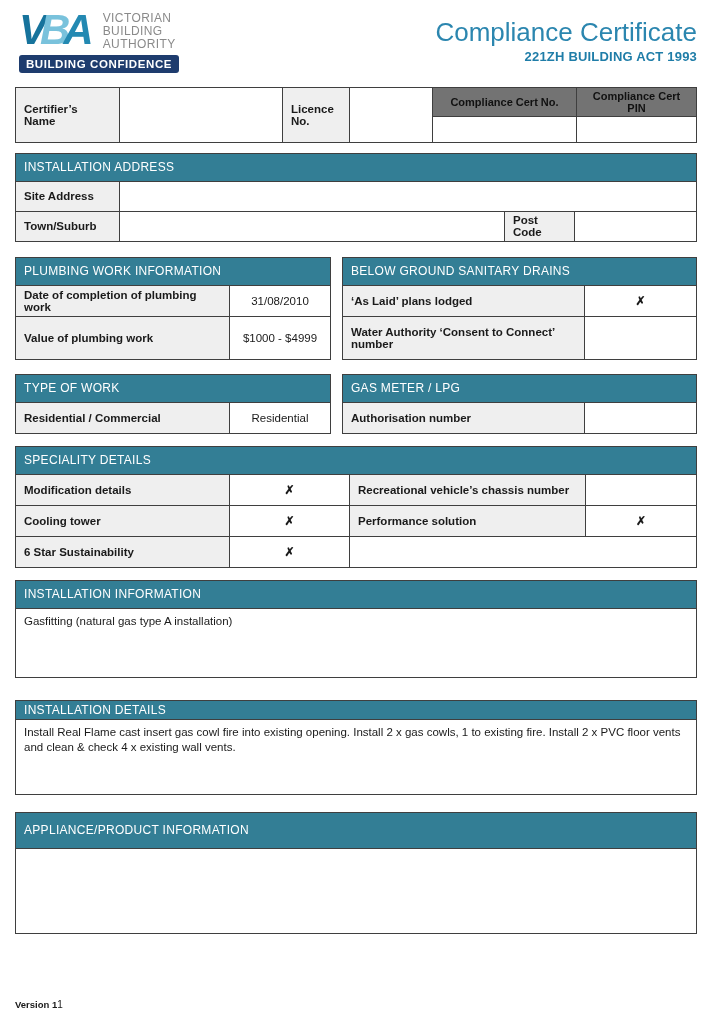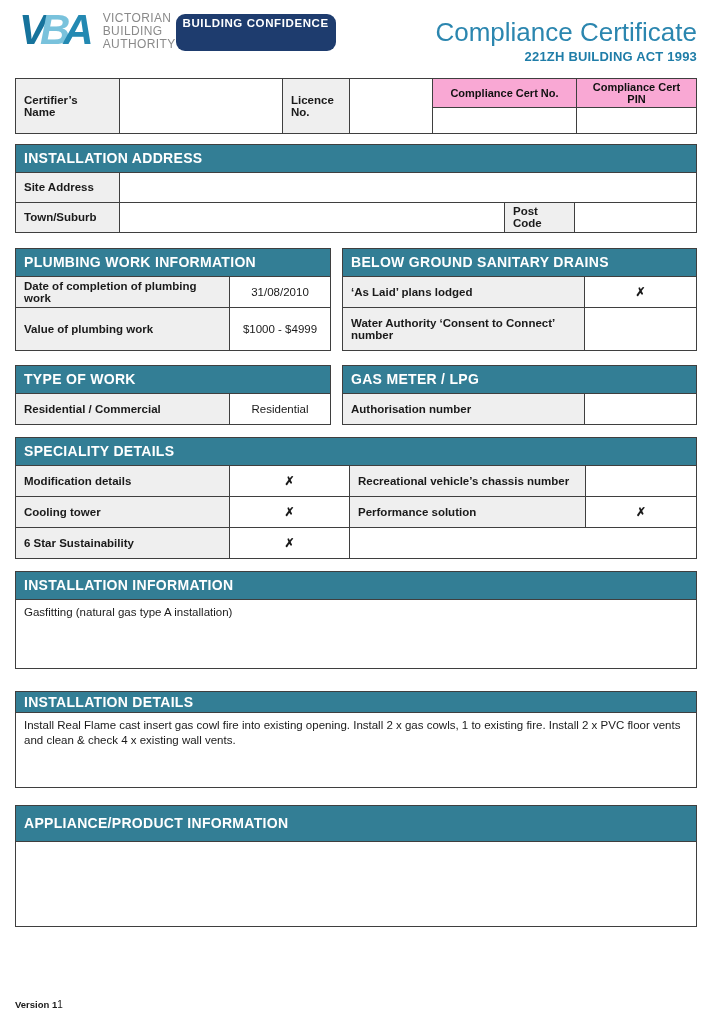--- a/index.html
+++ b/index.html
@@ -6,52 +6,52 @@
   html,body { background:#ffffff; }
   body {
     width:712px; height:1024px; overflow:hidden;
     font-family:"Liberation Sans", sans-serif;
     color:#1a1a1a; position:relative;
   }
   .page { width:712px; padding:0 15px; }
 
   
   .header { display:flex; justify-content:space-between; align-items:flex-start; padding:10px 0 14px 4px; }
-  .logo-block { display:flex; flex-direction:row; }
+  .logo-block { display:flex; flex-direction:column; }
   .logo-top { display:flex; align-items:center; gap:8px; }
   .vba-letters { font-size:42px; font-weight:bold; font-style:italic; letter-spacing:-7px; line-height:0.95; padding-right:8px; }
   .vba-v { color:#16739C; }
   .vba-b { color:#79C2DC; }
   .vba-a { color:#2389B2; }
   .org-lines { font-size:12px; color:#8A8A8A; line-height:1.08; letter-spacing:0.4px; padding-top:2px; }
   .tagline-pill {
     margin-top:4px; background:#1E3C6E; color:#fff; font-weight:bold;
-    font-size:11.5px; letter-spacing:0.6px; border-radius:9px;
+    font-size:11.5px; letter-spacing:0.6px; border-radius:3px;
     padding:3px 0; width:160px; text-align:center;
   }
   .title-block { text-align:right; padding-top:8px; }
   .doc-title { font-size:26px; color:#2B86AF; line-height:1.1; }
   .doc-subtitle { font-size:13px; font-weight:bold; color:#1F7DA8; margin-top:2px; letter-spacing:0.2px; }
 
   
   table { border-collapse:collapse; table-layout:fixed; }
   td {
     border:1px solid #3F3F3F; font-size:11.5px;
     vertical-align:middle; padding:2px 8px; overflow:hidden;
   }
   .teal-bar {
-    background:#337E95; color:#ffffff; font-weight:bold;
-    font-size:14px; letter-spacing:0.3px;
+    background:#337E95; color:#ffffff; font-weight:normal;
+    font-size:12px; letter-spacing:0.3px;
   }
   .lbl { background:#EFEFEF; font-weight:bold; }
   .inp { background:#ffffff; }
   .val { text-align:center; font-weight:normal; }
   .xmark { text-align:center; font-weight:bold; font-size:12px; }
   .bluehdr {
-    background:#f9a8d4; font-weight:bold; text-align:center;
+    background:#737373; font-weight:bold; text-align:center;
     font-size:11px; color:#111111;
   }
   .content-cell { vertical-align:top; padding:5px 8px; line-height:1.35; }
 
   .section { margin-top:0; }
   .side-by-side { display:flex; justify-content:space-between; }
 
   .mt10 { margin-top:10px; } .mt12 { margin-top:12px; }
   .mt14 { margin-top:14px; } .mt15 { margin-top:15px; }
   .mt17 { margin-top:17px; } .mt22 { margin-top:22px; }

